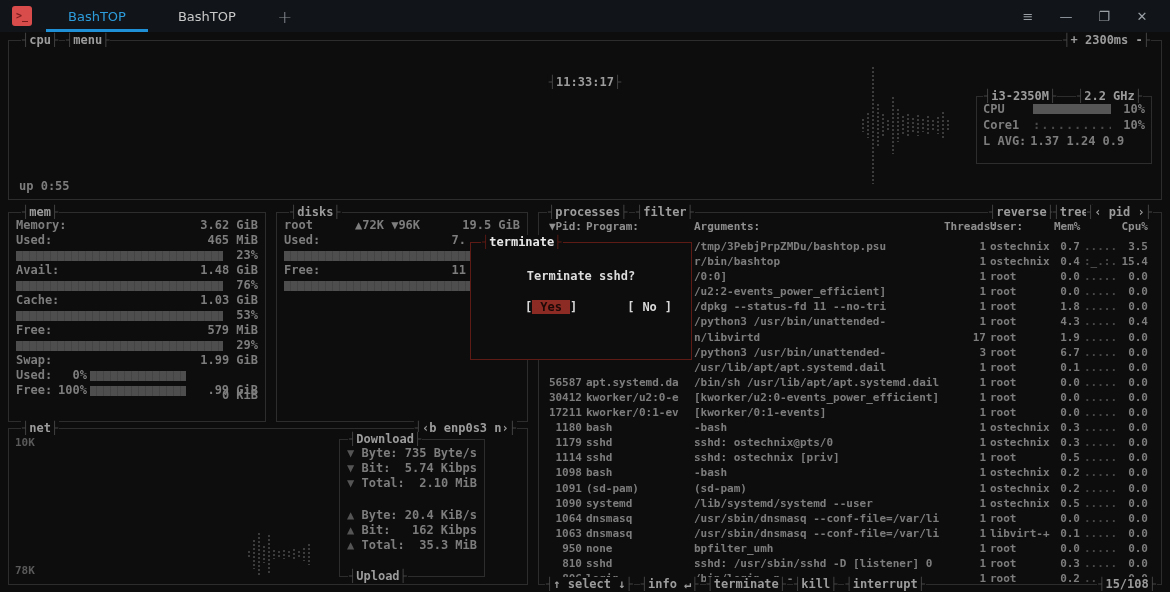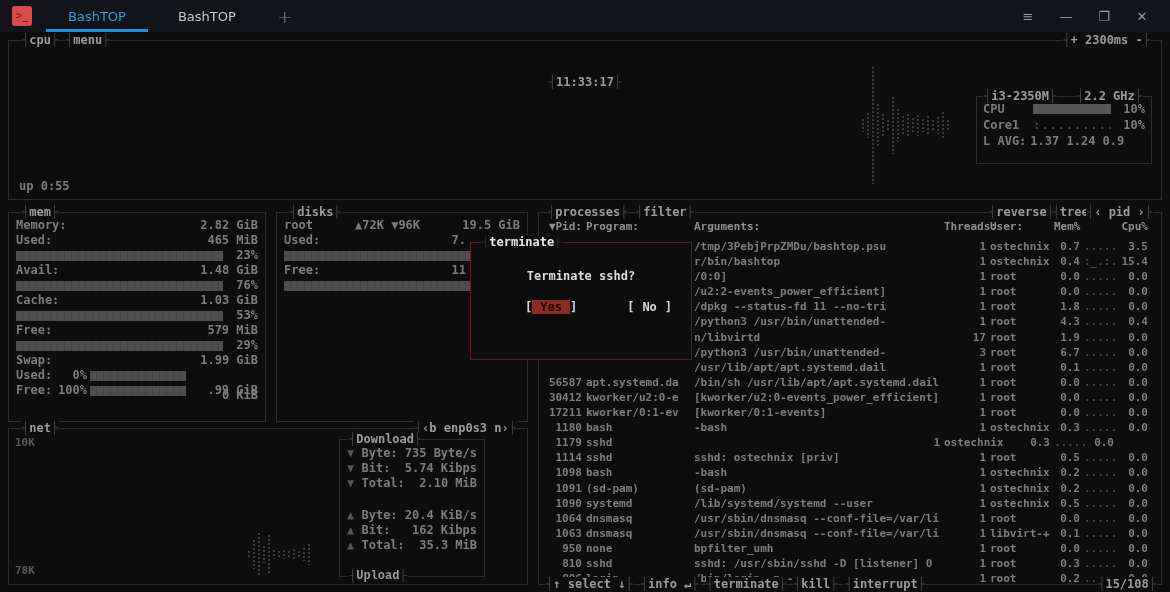--- a/index.html
+++ b/index.html
@@ -25,21 +25,21 @@
   .win-btn { width:28px; text-align:center; color:#9aa0a6; font-size:13px; }
 
   
   .screen { position:absolute; left:0; top:32px; width:1170px; height:560px;
     background:#0d0d0d; color:#7d7d7d; font:bold 12px/15px "DejaVu Sans Mono",monospace; }
   .box { position:absolute; border:1px solid #2d2d2d; }
   .bt { position:absolute; top:-8px; height:15px; line-height:15px; background:#0d0d0d;
     color:#9c9c9c; padding:0 1px; white-space:nowrap; z-index:2; }
   .bt::before { content:"┤"; color:#454545; }
   .bt::after  { content:"├"; color:#454545; }
-  .bb { top:auto; bottom:-8px;font-family:Liberation Mono, monospace; }
+  .bb { top:auto; bottom:-8px; }
   .dimlbl { color:#555; }
 
   .kv { display:flex; justify-content:space-between; height:15px; padding:0 7px; white-space:nowrap; }
   .mline { display:flex; align-items:center; height:15px; padding:0 7px; gap:3px; }
   .meter { flex:1; height:10px;
     background:repeating-linear-gradient(90deg,#4e4e4e 0 6px,#444 6px 7px); }
   .pct { width:32px; text-align:right; }
   .inline-meter { width:96px; height:10px;
     background:repeating-linear-gradient(90deg,#4e4e4e 0 6px,#444 6px 7px); }
 
@@ -152,21 +152,21 @@
     </div>
 
     <div class="uptime">up 0:55</div>
   </div>
 
   <div class="box" style="left:8px;top:180px;width:258px;height:210px;">
     <span class="bt" style="left:12px;">mem</span>
     <div style="margin-top:5px;">
       <div class="kv">
           <span>Memory:</span>
-          <span>2.82 GiB</span>
+          <span>3.62 GiB</span>
         </div>
       <div class="kv">
           <span>Used:</span>
           <span>465 MiB</span>
         </div>
       <div class="mline">
           <span class="meter"></span>
           <span class="pct">23%</span>
         </div>
       <div class="kv">
@@ -455,20 +455,21 @@
           <span class="ra">1</span>
           <span>ostechnix</span>
           <span class="ra">0.3</span>
           <span class="c-graph">.....</span>
           <span class="ra">0.0</span>
         </div>
 
         <div class="prow">
           <span class="ra">1179</span>
           <span>sshd</span>
+          <span>sshd: ostechnix@pts/0</span>
           <span class="ra">1</span>
           <span>ostechnix</span>
           <span class="ra">0.3</span>
           <span class="c-graph">.....</span>
           <span class="ra">0.0</span>
         </div>
 
         <div class="prow">
           <span class="ra">1114</span>
           <span>sshd</span>

